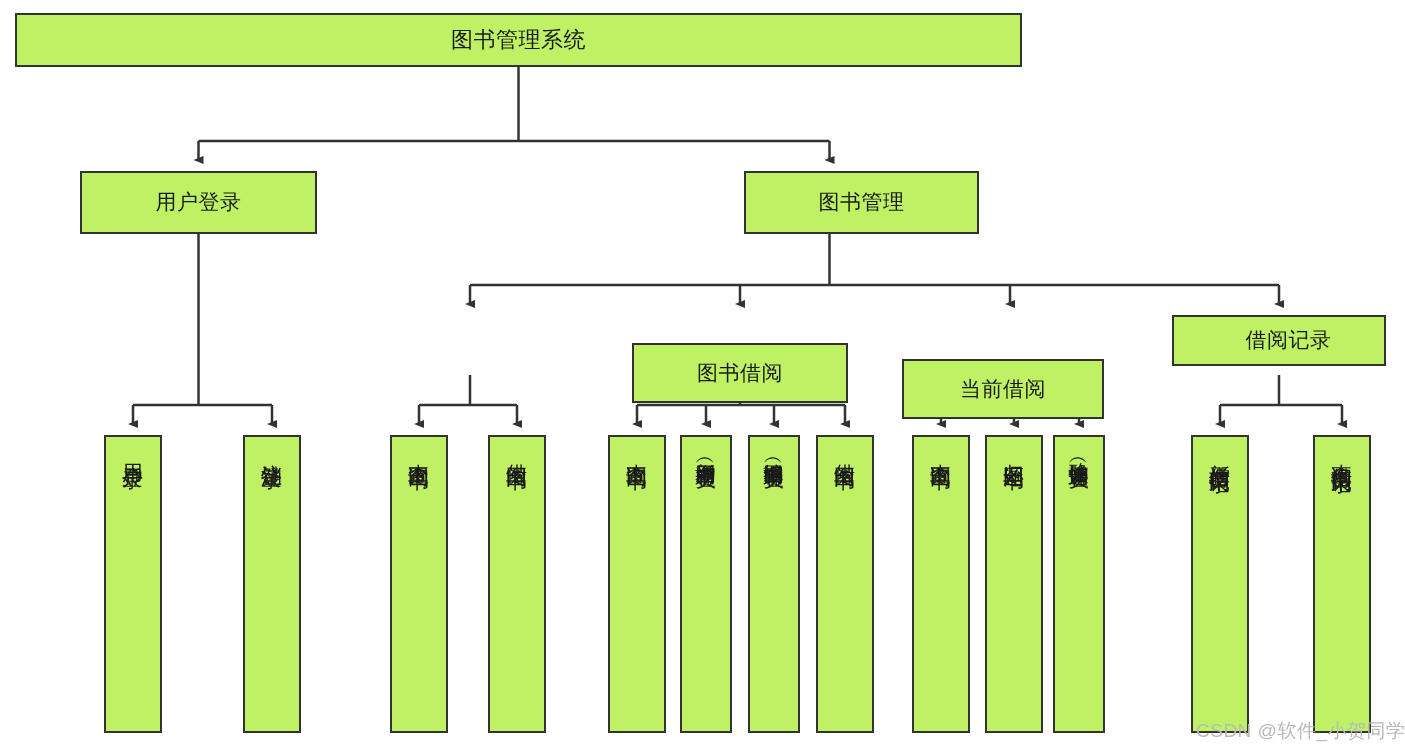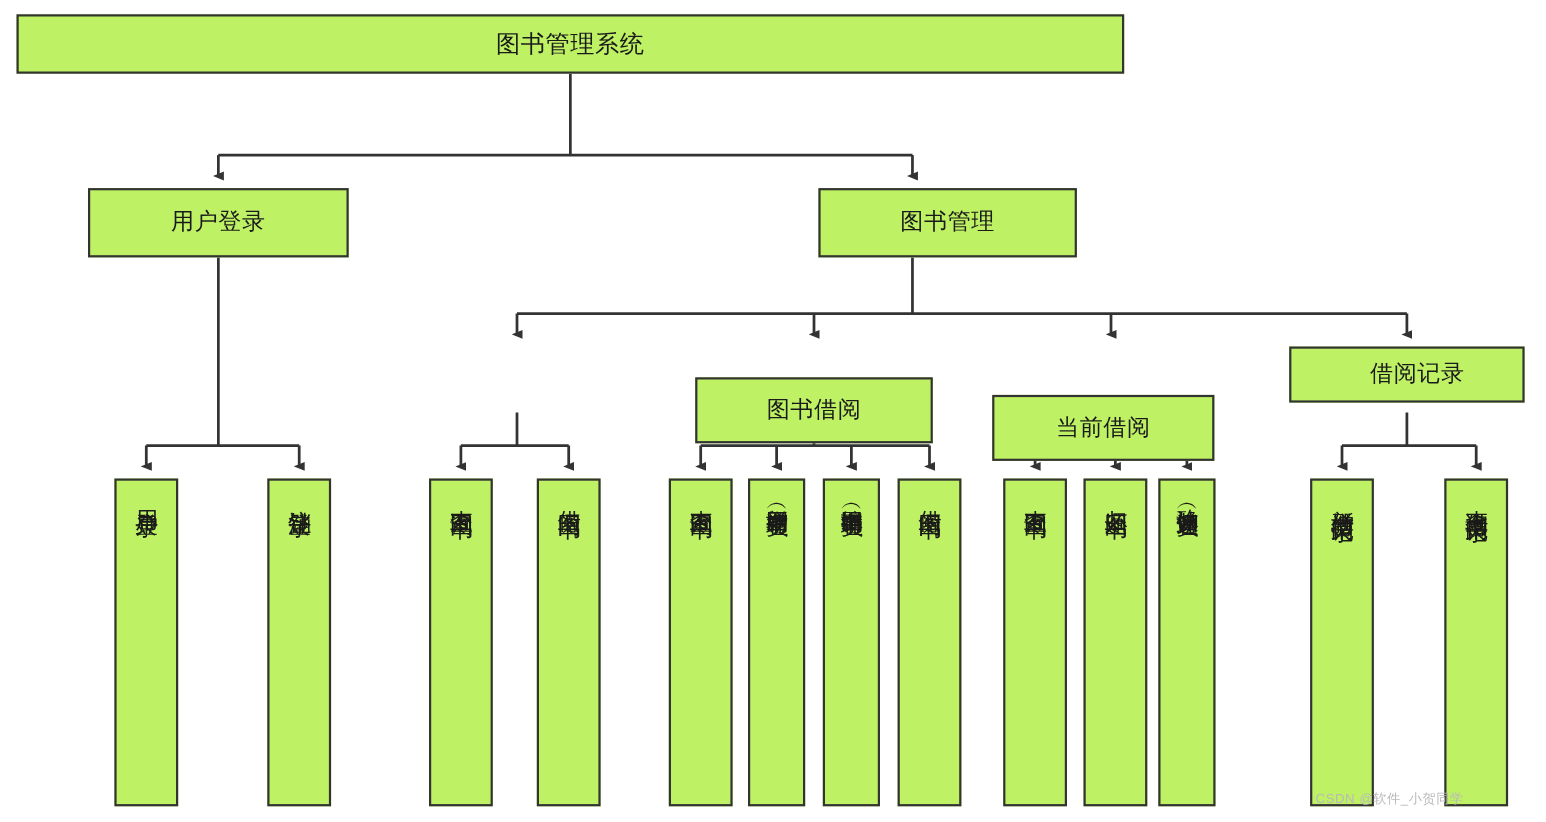--- a/index.html
+++ b/index.html
@@ -64,21 +64,21 @@
     letter-spacing: 2px;
     line-height: 1;
     white-space: nowrap;
   }
   .node.vert.tall .node-label {
     font-size: 20px;
     letter-spacing: 1px;
   }
   .watermark {
     position: absolute;
-    font-size: 12px;
+    font-size: 19px;
     color: #b9b9b9;
     white-space: nowrap;
     letter-spacing: 0.5px;
   }
 </style>
 </head>
 <body>
 
 <div id="canvas">
 

